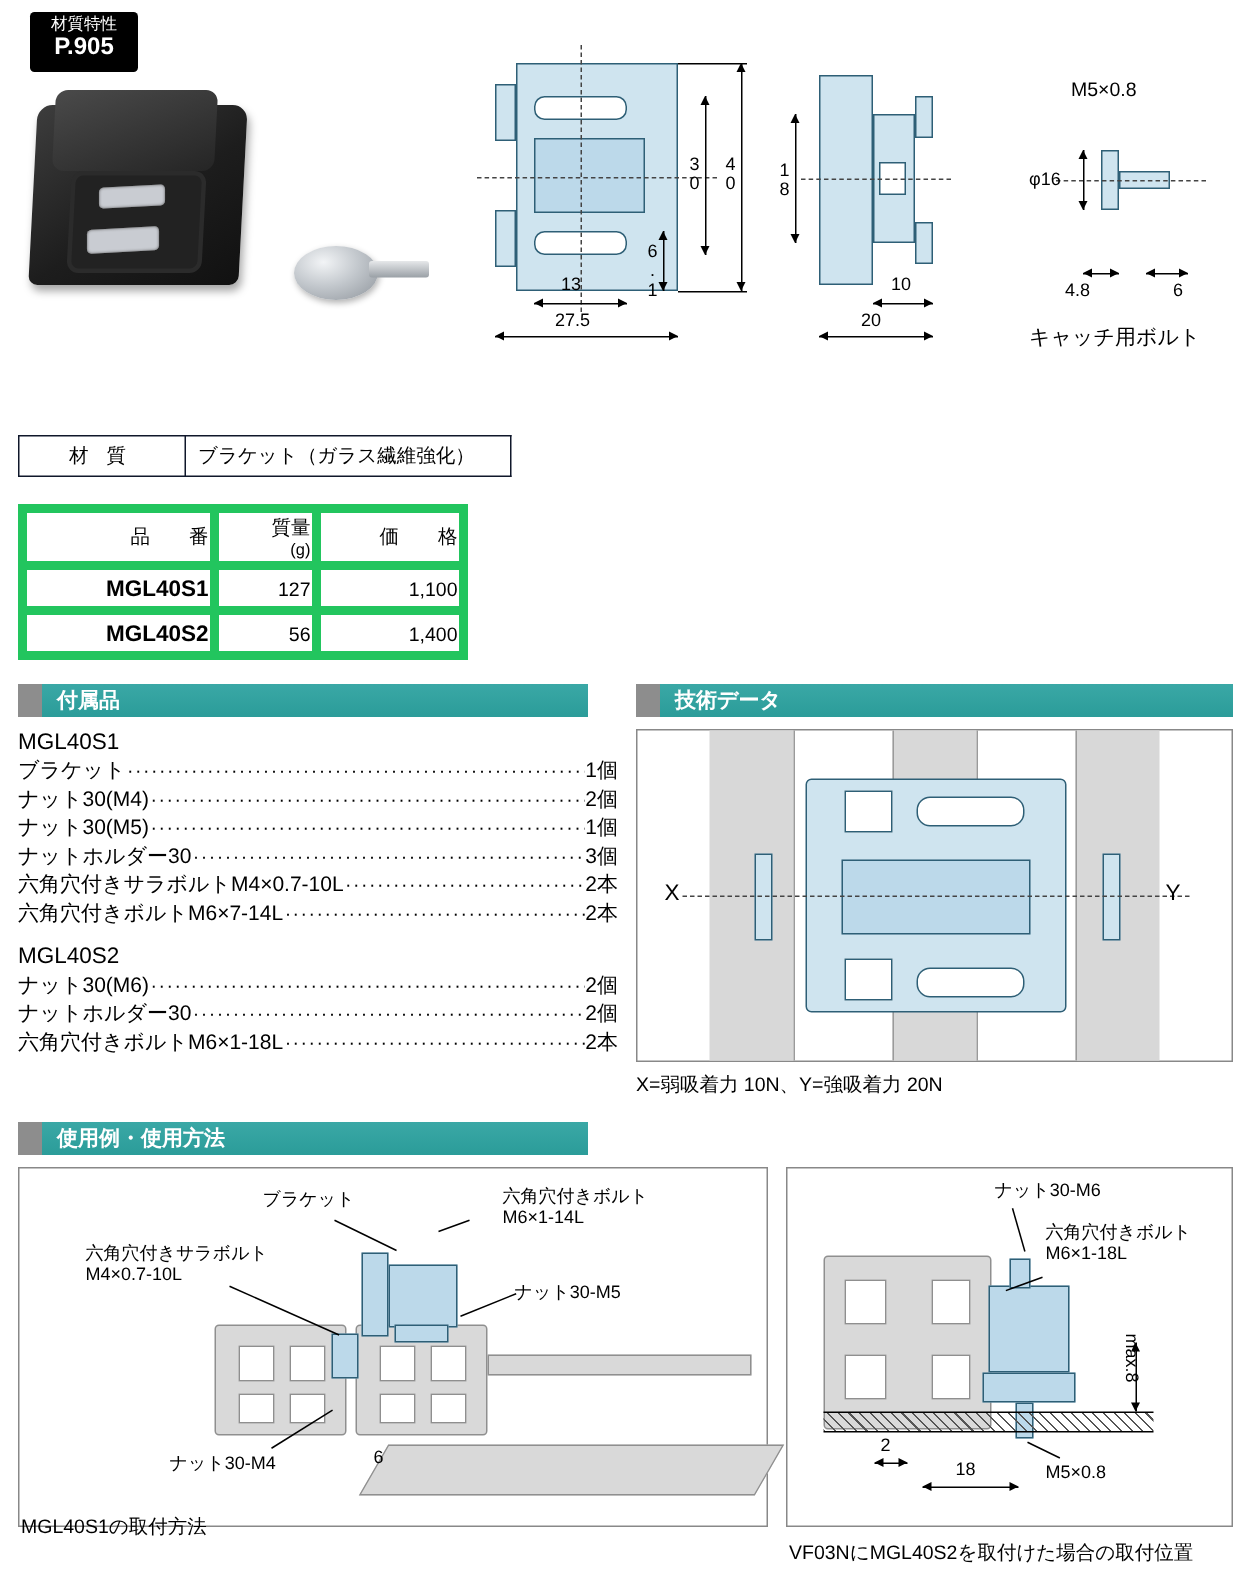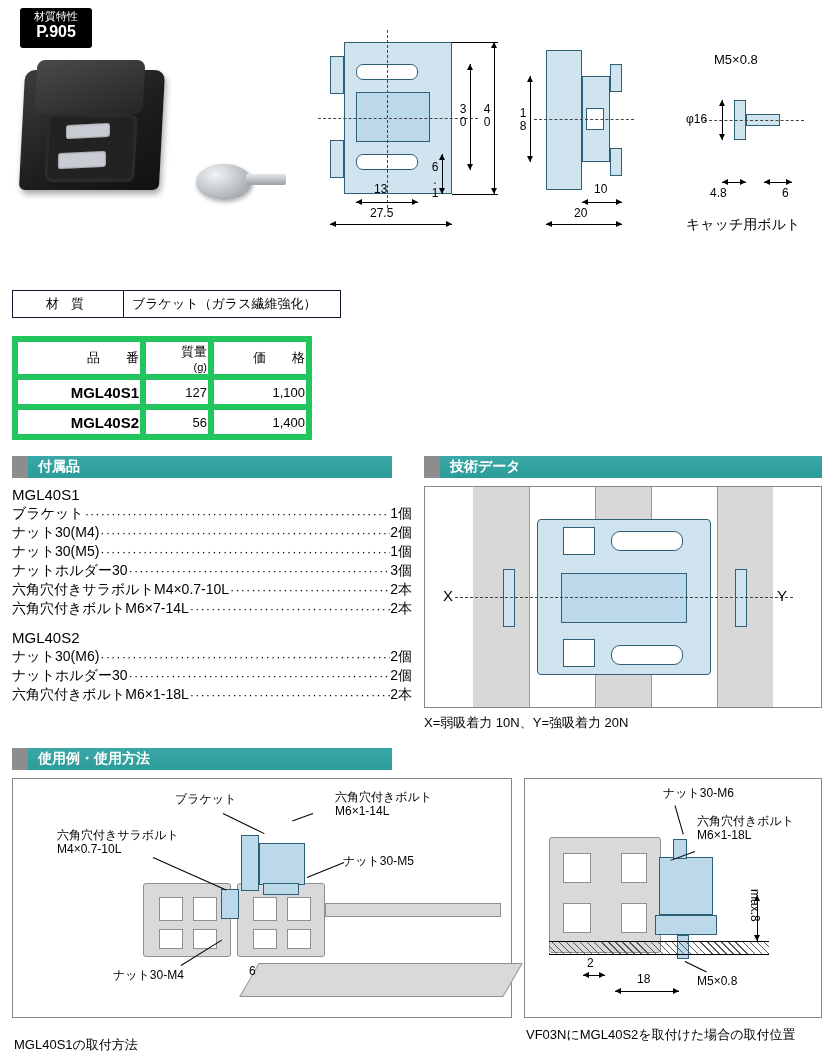--- a/index.html
+++ b/index.html
@@ -570,21 +570,21 @@
     <div class="lbl-s" style="left:330px; top:76px;">ナット30-M5</div>
     <div class="lbl-s" style="left:100px; top:190px;">ナット30-M4</div>
     <div class="lbl-s" style="left:236px; top:186px;">6</div>
 
     <div class="lead" style="left:210px; top:34px; width:46px; transform:rotate(26deg);"></div>
     <div class="lead" style="left:300px; top:34px; width:22px; transform:rotate(160deg);"></div>
     <div class="lead" style="left:140px; top:78px; width:80px; transform:rotate(24deg);"></div>
     <div class="lead" style="left:294px; top:98px; width:40px; transform:rotate(-22deg);"></div>
     <div class="lead" style="left:168px; top:186px; width:48px; transform:rotate(-32deg);"></div>
   </div>
-  <div class="cap" style="left:14px; top:1036px;">MGL40S1の取付方法</div>
+  <div class="cap" style="left:14px; top:1009px;">MGL40S1の取付方法</div>
 
   <div class="usebox" style="left:524px; top:778px; width:298px; height:240px;">
     <div class="alum" style="left:24px; top:58px; width:112px; height:116px; border-radius:3px;"></div>
     <div class="alum" style="left:38px; top:74px; width:28px; height:30px; background:#fff;"></div>
     <div class="alum" style="left:38px; top:124px; width:28px; height:30px; background:#fff;"></div>
     <div class="alum" style="left:96px; top:74px; width:26px; height:30px; background:#fff;"></div>
     <div class="alum" style="left:96px; top:124px; width:26px; height:30px; background:#fff;"></div>
 
     <div class="blue" style="left:134px; top:78px; width:54px; height:58px;"></div>
     <div class="blue" style="left:148px; top:60px; width:14px; height:20px;"></div>

